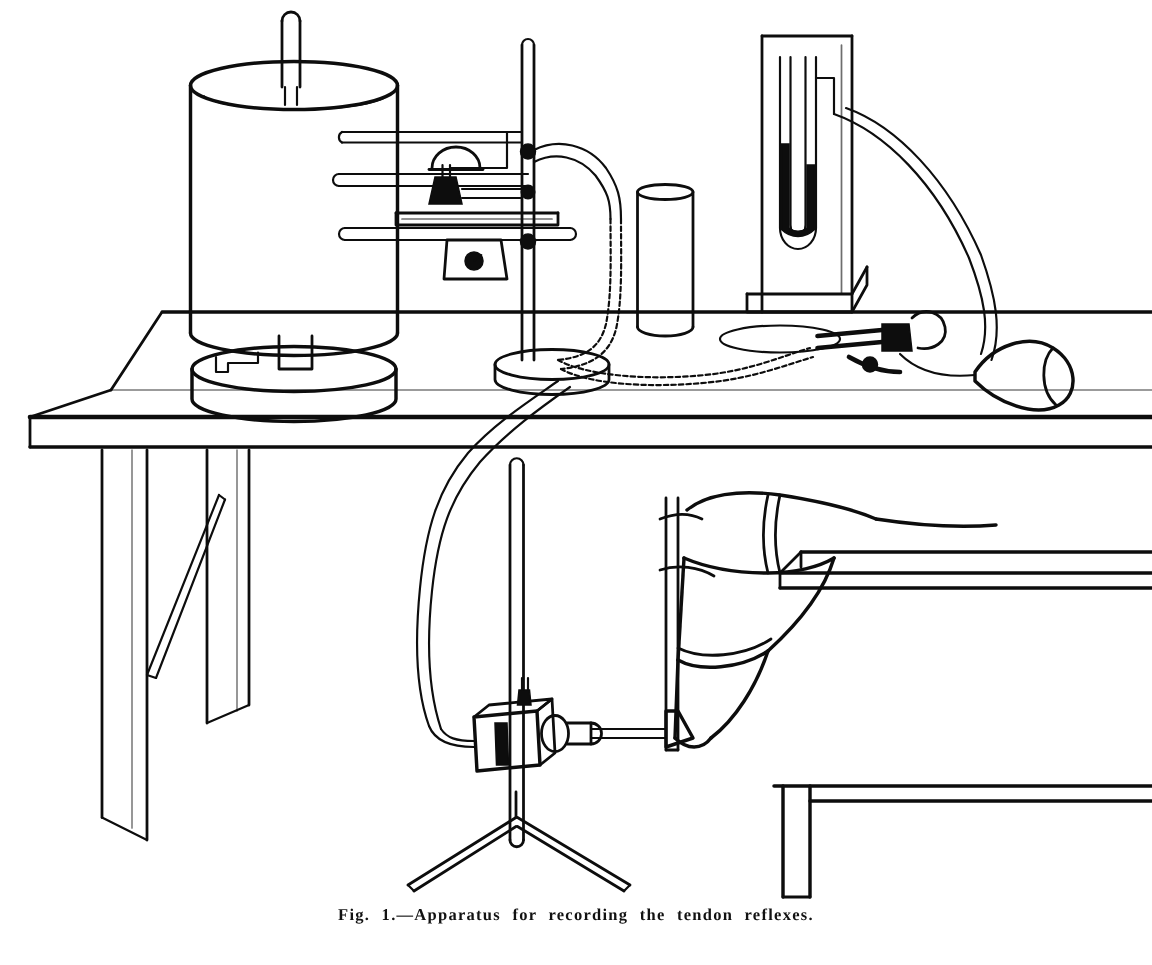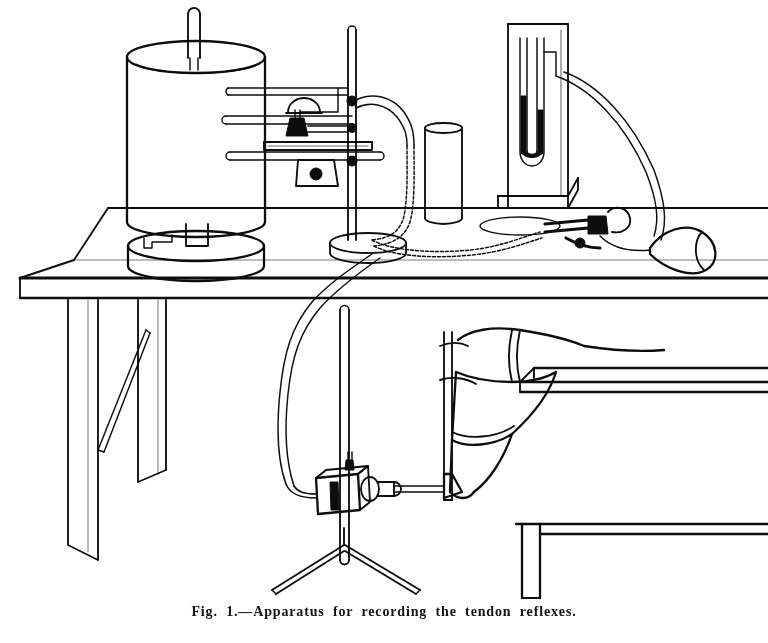--- a/index.html
+++ b/index.html
@@ -27,21 +27,21 @@
     height: 600px;
     display: block;
   }
   #figure-caption {
     position: absolute;
     left: 0;
     top: 604px;
     width: 768px;
     text-align: center;
     font-family: "Liberation Serif", serif;
-    font-size: 14px;
+    font-size: 11px;
     font-weight: 700;
     letter-spacing: 0.85px;
     word-spacing: 4px;
     color: #121212;
     white-space: nowrap;
   }
   .ink {
     fill: none;
     stroke: #0d0d0d;
     stroke-linecap: round;

